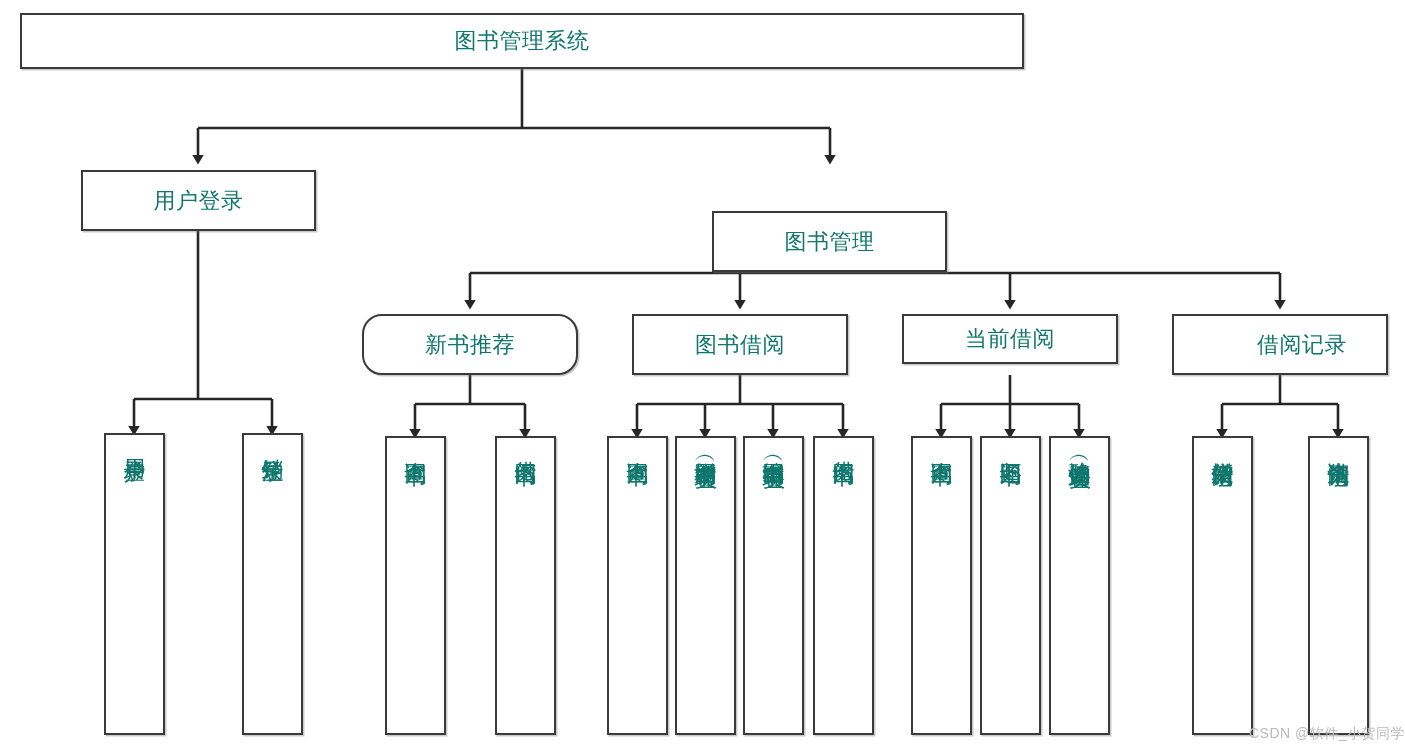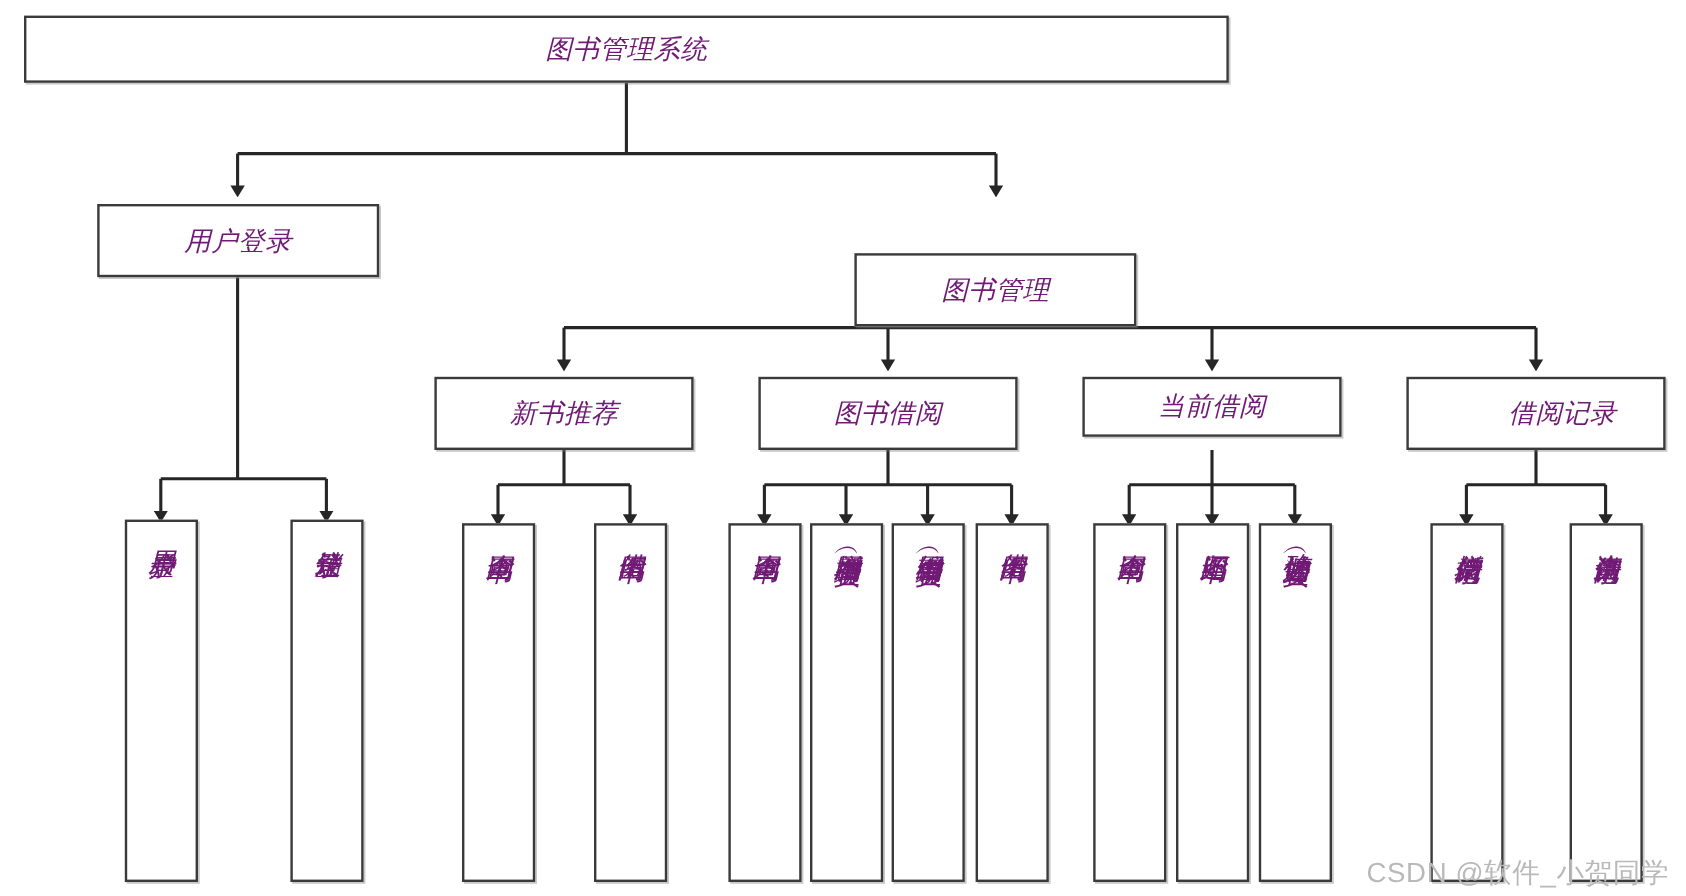--- a/index.html
+++ b/index.html
@@ -34,24 +34,23 @@
     box-shadow: 1.5px 1.5px 0 rgba(120,120,120,0.40);
     display: flex;
     align-items: center;
     justify-content: center;
     z-index: 3;
   }
   .node-label {
     font-size: 21px;
     line-height: 1.15;
     letter-spacing: 0.5px;
-    color: #701a75;
+    color: #0f766e;
     white-space: nowrap;
     text-align: center;
-    font-style: italic;
   }
   
   .node.vertical .node-label {
     writing-mode: vertical-rl;
     text-orientation: upright;
     font-size: 22px;
     line-height: 1.28;
     letter-spacing: 1px;
     white-space: nowrap;
     text-align: center;
@@ -61,23 +60,23 @@
     justify-content: center;
     padding-top: 6px;
   }
   .node.root .node-label,
   .node.level2 .node-label,
   .node.level3 .node-label {
     font-size: 22px;
   }
   #watermark {
     position: absolute;
-    right: 14px;
+    right: 0;
     bottom: 4px;
-    font-size: 23px;
+    font-size: 14px;
     color: #b9b9b9;
     letter-spacing: 0.5px;
     z-index: 9;
     white-space: nowrap;
     pointer-events: none;
     margin-top: 48px;
   }
 </style>
 </head>
 <body>
@@ -138,21 +137,21 @@
     <span class="node-label">图书管理系统</span>
   </div>
 
   <div class="node level2" style="left:81px; top:170px; width:235px; height:61px;">
     <span class="node-label">用户登录</span>
   </div>
   <div class="node level2" style="left:712px; top:170px; width:235px; height:61px;margin-top:41px;">
     <span class="node-label">图书管理</span>
   </div>
 
-  <div class="node level3" style="left:362px; top:314px; width:216px; height:61px;">
+  <div class="node level3" style="left:362px; top:314px; width:216px; height:61px;border-radius:20px;">
     <span class="node-label">新书推荐</span>
   </div>
   <div class="node level3" style="left:632px; top:314px; width:216px; height:61px;align-items:center;">
     <span class="node-label">图书借阅</span>
   </div>
   <div class="node level3" style="left:902px; top:314px; width:216px; height:50px;">
     <span class="node-label">当前借阅</span>
   </div>
   <div class="node level3" style="left:1172px; top:314px; width:216px; height:61px;padding-left:44px;">
     <span class="node-label">借阅记录</span>

